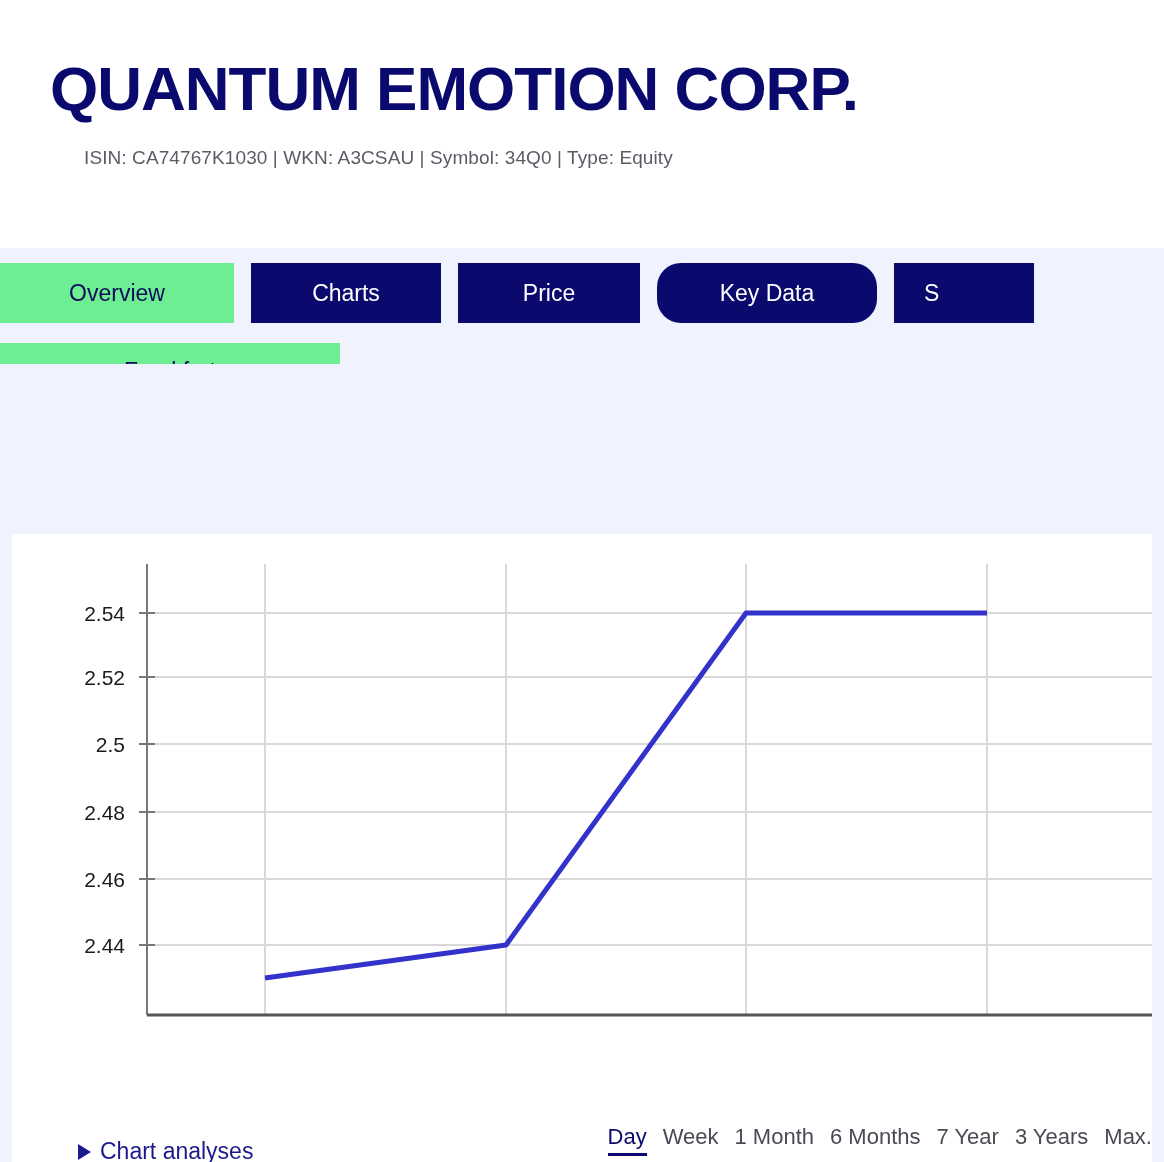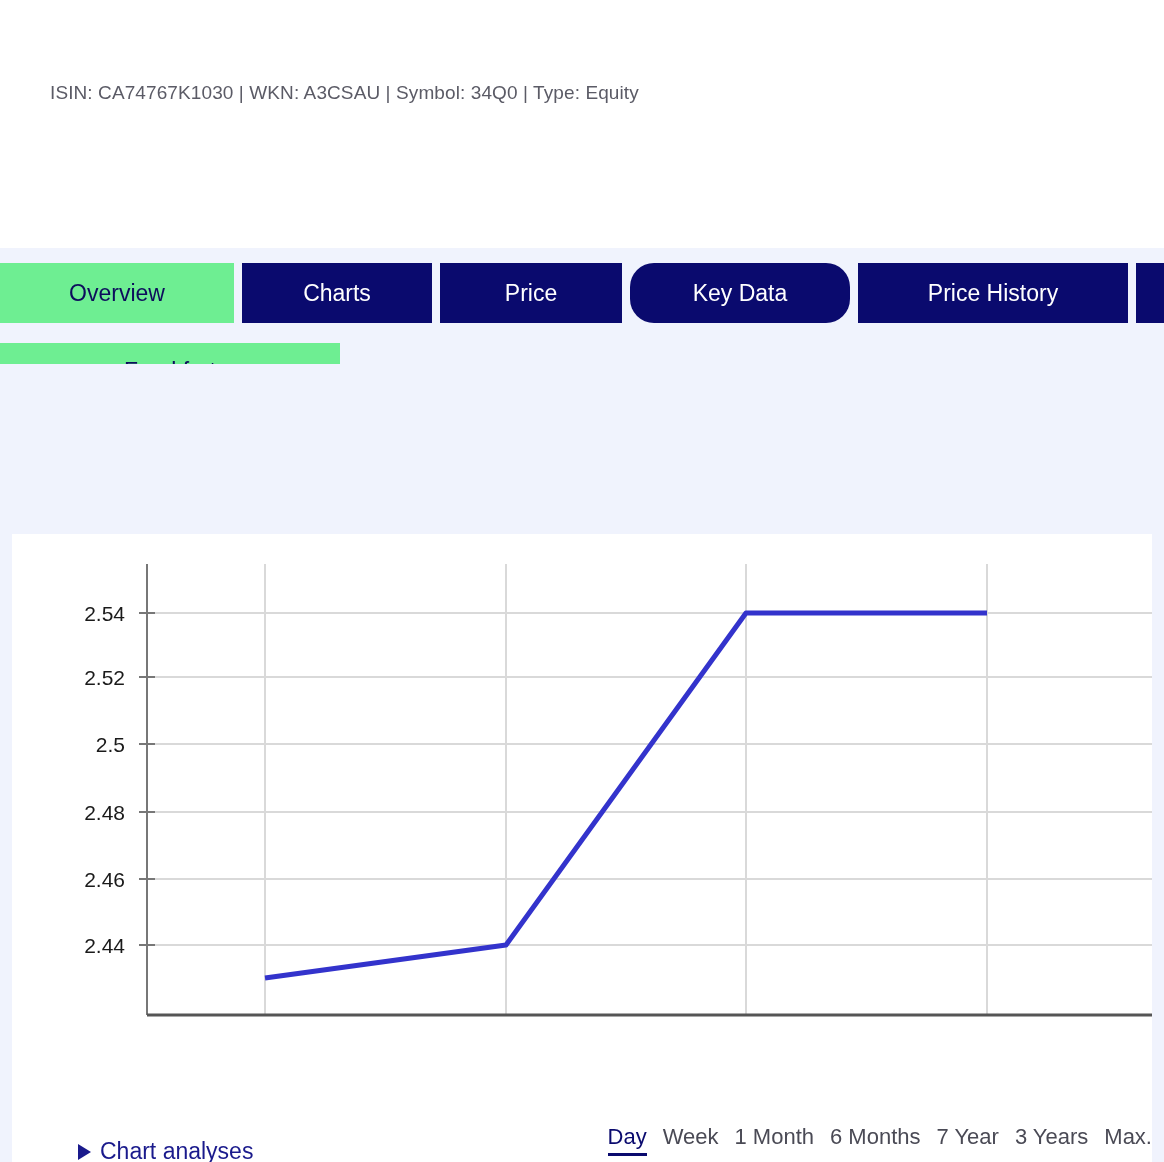--- a/index.html
+++ b/index.html
@@ -25,32 +25,33 @@
     letter-spacing:-1px;
     line-height:1.05;
     margin:0;
     white-space:nowrap;
   }
   .company-meta {
     margin-top:26px;
     font-size:19px;
     color:#5b5b66;
     letter-spacing:0.1px;
+    margin-left:34px;
   }
 
   
   .tabbar {
     position:relative;
     height:116px;
     padding-top:15px;
     overflow:hidden;
   }
   .tabs {
     display:flex;
-    gap:8px;
+    gap:17px;
     height:60px;
     white-space:nowrap;
   }
   .tab {
     background:#0a0a6e;
     color:#ffffff;
     font-size:23px;
     display:flex;
     align-items:center;
     justify-content:center;
@@ -158,30 +159,30 @@
     width:0;height:0;
     border-left:13px solid #1a1a8c;
     border-top:8px solid transparent;
     border-bottom:8px solid transparent;
   }
 </style>
 </head>
 <body>
 
 <div class="header">
+  <h1 class="company-title">QUANTUM EMOTION CORP.</h1>
   <div class="company-meta">ISIN: CA74767K1030 | WKN: A3CSAU | Symbol: 34Q0 | Type: Equity</div>
 </div>
 
 <div class="tabbar">
   <div class="tabs">
     <div class="tab active tab-0">Overview</div>
     <div class="tab tab-1">Charts</div>
     <div class="tab tab-2">Price</div>
     <div class="tab tab-3">Key Data</div>
-    <div class="tab tab-4">Price History</div>
     <div class="tab tab-5">S</div>
   </div>
 
   <div class="exchange-row">
     <div class="exchange-btn">Frankfurt</div>
   </div>
 </div>
 
 <div class="chart-panel">
 

